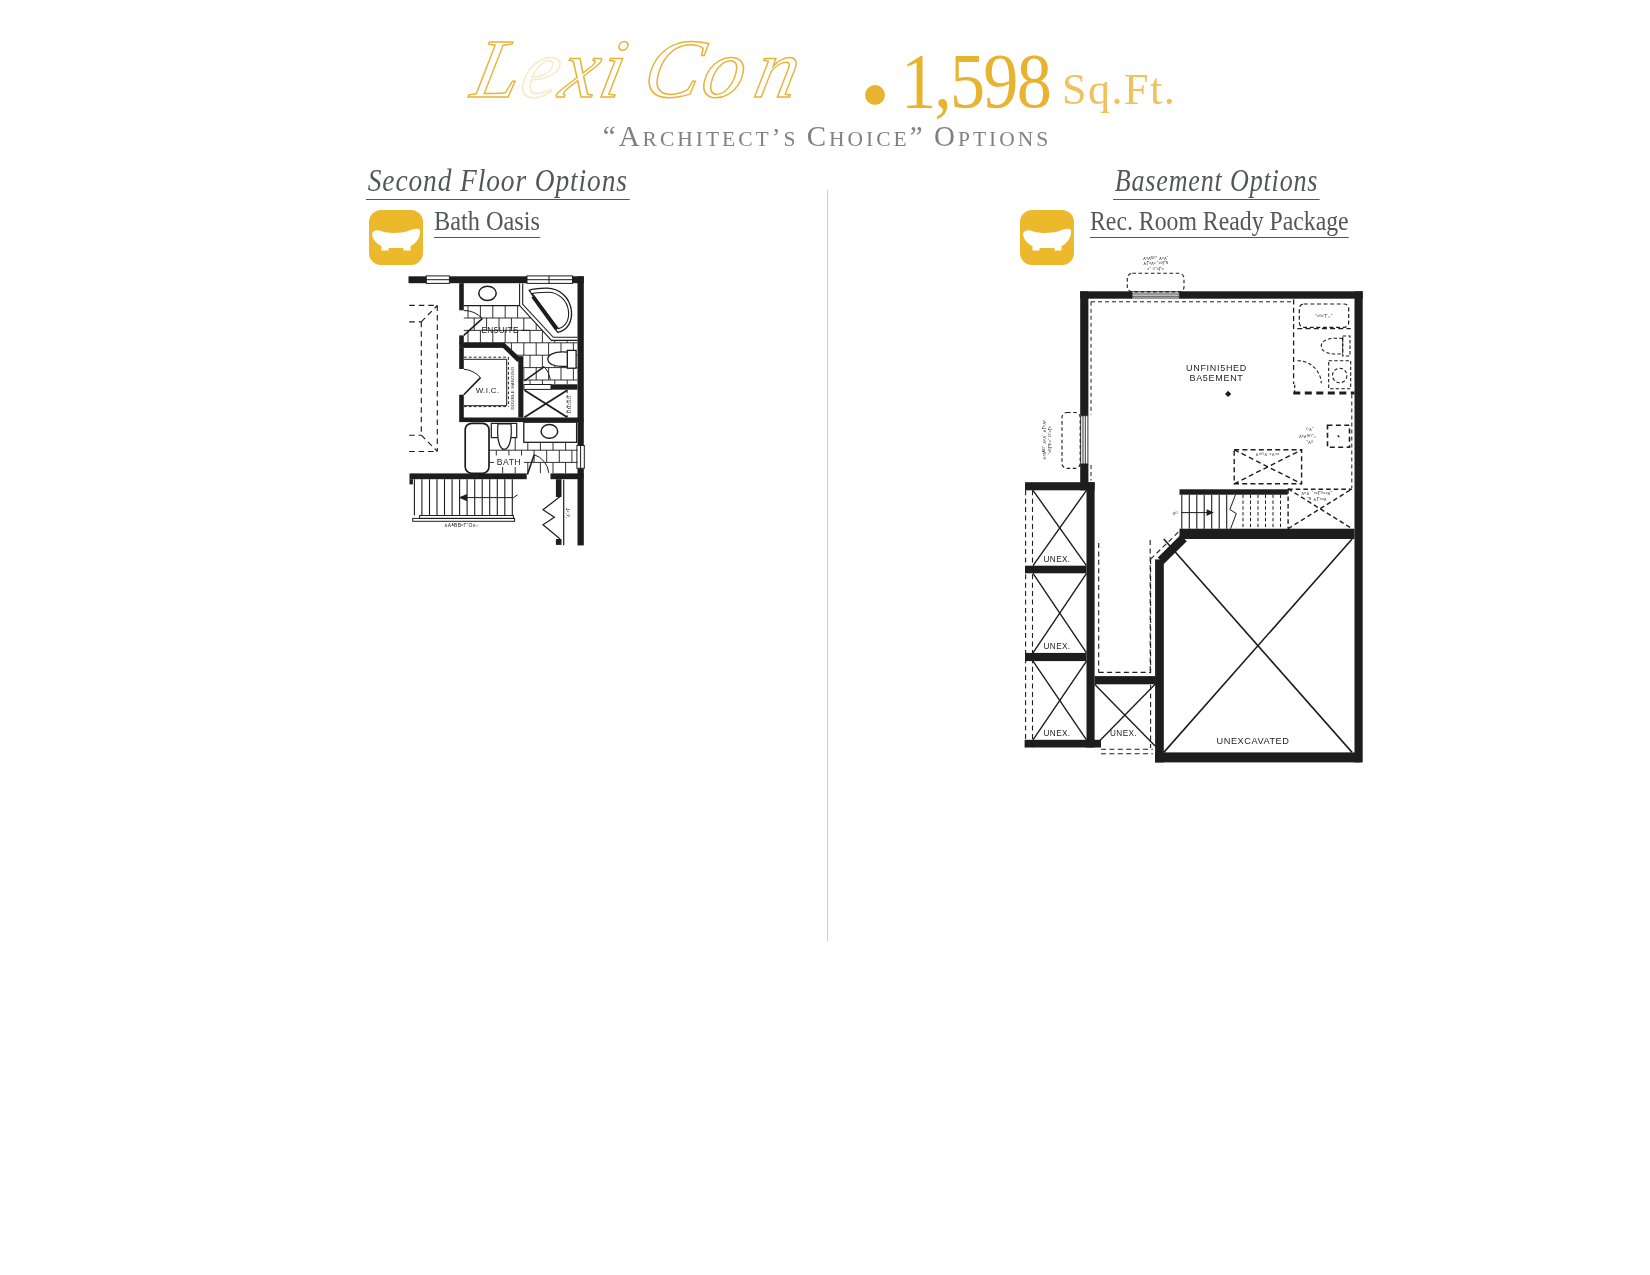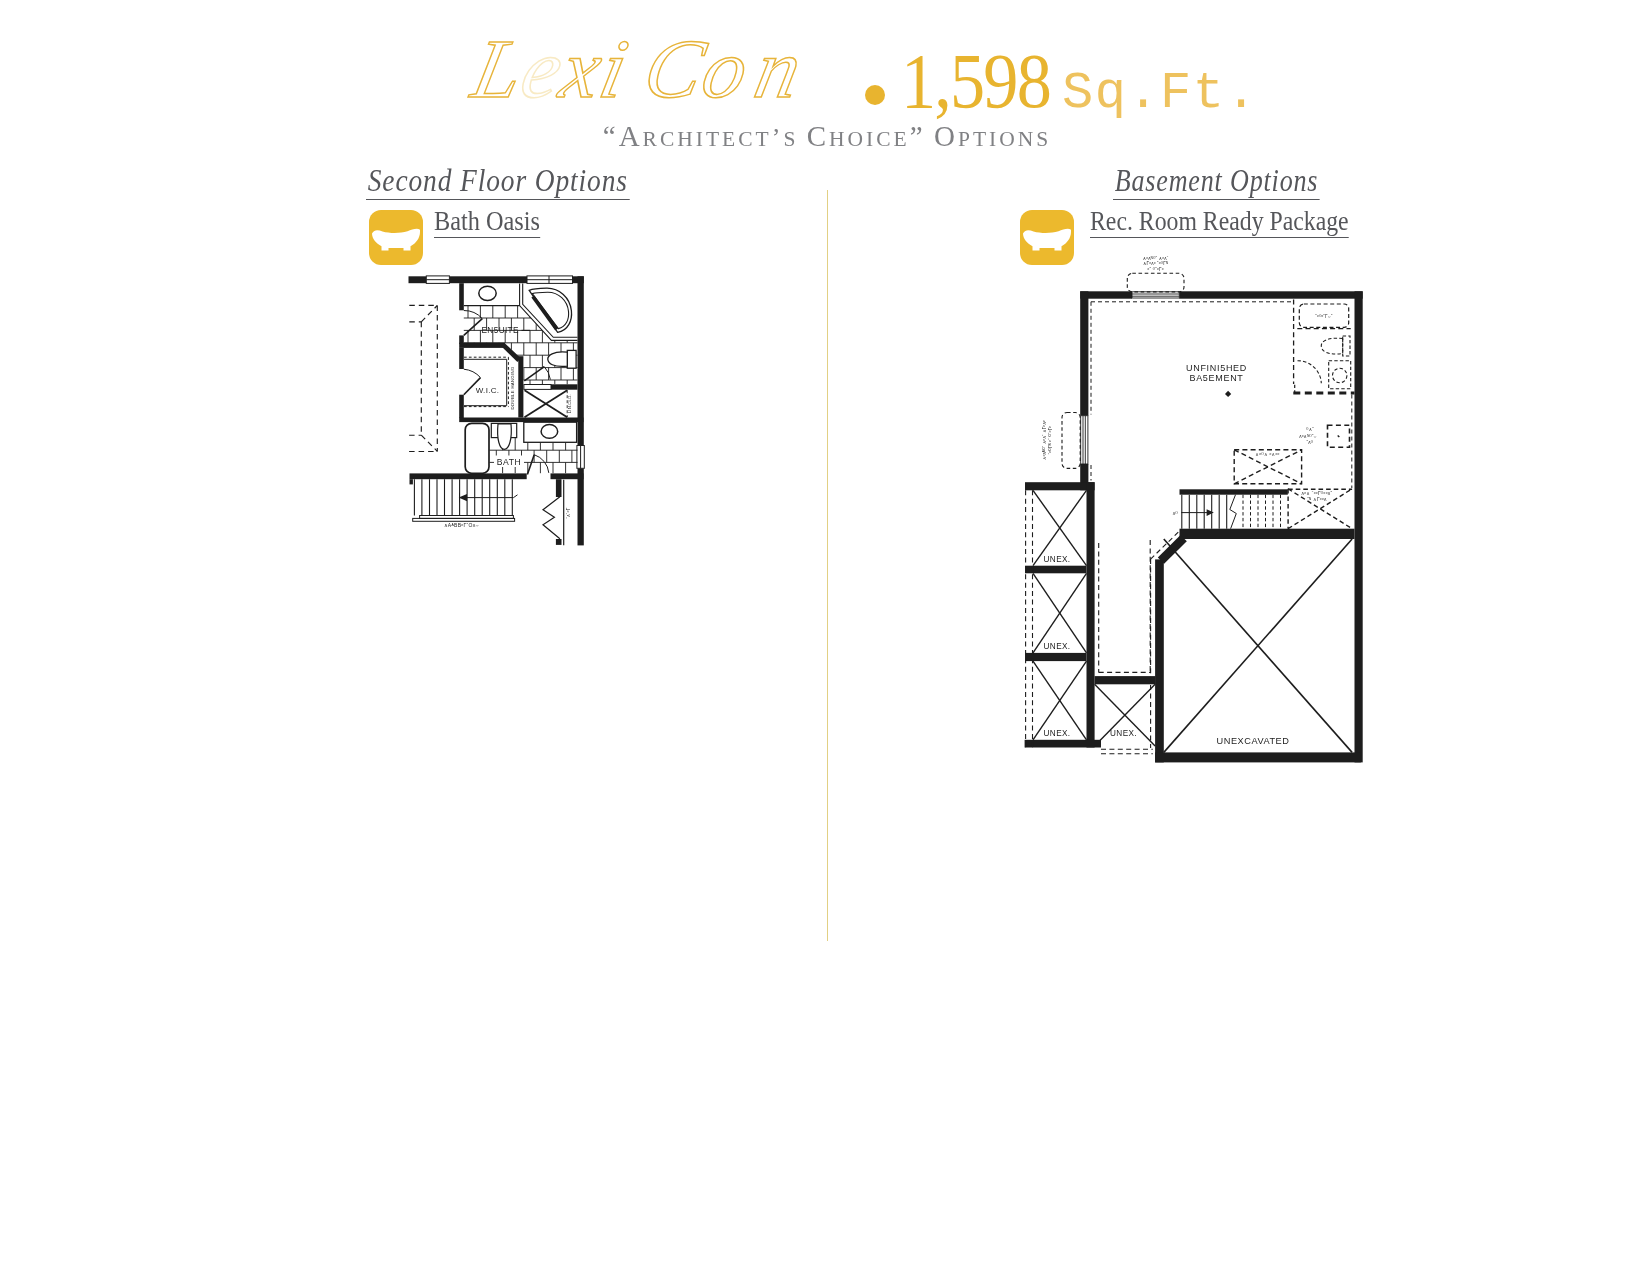--- a/index.html
+++ b/index.html
@@ -10,21 +10,21 @@
 <body>
 
 <div class="abs" style="left:462px;top:20px;width:380px;height:110px;color:transparent;-webkit-text-stroke:1.5px #e7b43a;font-style:italic;font-family:'Liberation Serif',serif;font-size:84px;letter-spacing:2px;transform:skewX(-12deg);transform-origin:0 100%;">L<span style="-webkit-text-stroke-color:#f8eac4;">e</span>xi Co n</div>
 
 <div class="abs" style="left:863px;top:83px;width:26px;height:26px;"><svg width="26" height="26">
       <circle cx="12" cy="12" r="10" fill="#e8b42f"></circle>
     </svg></div>
 
 <div class="abs" style="left:901px;top:36px;color:#e8b42f;font-size:78px;letter-spacing:-2px;font-family:'Liberation Serif',serif;transform:scaleX(0.9);transform-origin:0 0;">1,598</div>
 
-<div class="abs" style="left:1062px;top:64px;color:#eec25e;font-size:52px;letter-spacing:1.5px;font-family:Liberation Mono, monospace;">Sq.Ft.</div>
+<div class="abs" style="left:1062px;top:64px;color:#eec25e;font-size:44px;letter-spacing:1.5px;font-family:Liberation Serif, serif;">Sq.Ft.</div>
 
 <div class="abs" style="left:0px;top:120px;width:1654px;text-align:center;color:#808184;font-family:'Liberation Serif',serif;font-size:21.5px;letter-spacing:3px;"><span style="font-size:29px">“A</span>RCHITECT<span style="font-size:26px">’</span>S <span style="font-size:29px">C</span>HOICE<span style="font-size:29px">”</span> <span style="font-size:29px">O</span>PTIONS</div>
 
 <div class="abs" style="left:366px;top:163px;color:#55565a;font-style:italic;font-size:31px;letter-spacing:1px;border-bottom:1.5px solid #55565a;padding:0 2px 0px 2px;transform:scaleX(0.885);transform-origin:0 0;">Second Floor Options</div>
 
 <div class="abs" style="left:369px;top:210px;">
 <svg width="54" height="55" viewBox="0 0 54 55">
 <rect x="0" y="0" width="54" height="55" rx="12" fill="#ecb92d"></rect>
 <path d="M3,23.5 C5.5,19 9.5,20.2 13.5,21.4 C21,23.4 31,23.4 38.5,21.2 C43,19.8 48,17.6 51,19.8 L51,22 C51,28 47,33.5 41.5,36.2 L41.5,40.5 L34.5,40.5 L34.5,38 L19.5,38 L19.5,40.5 L12.5,40.5 L12.5,36.2 C7,33.5 3,28.5 3,23.5 Z" fill="#ffffff"></path>
 </svg>

